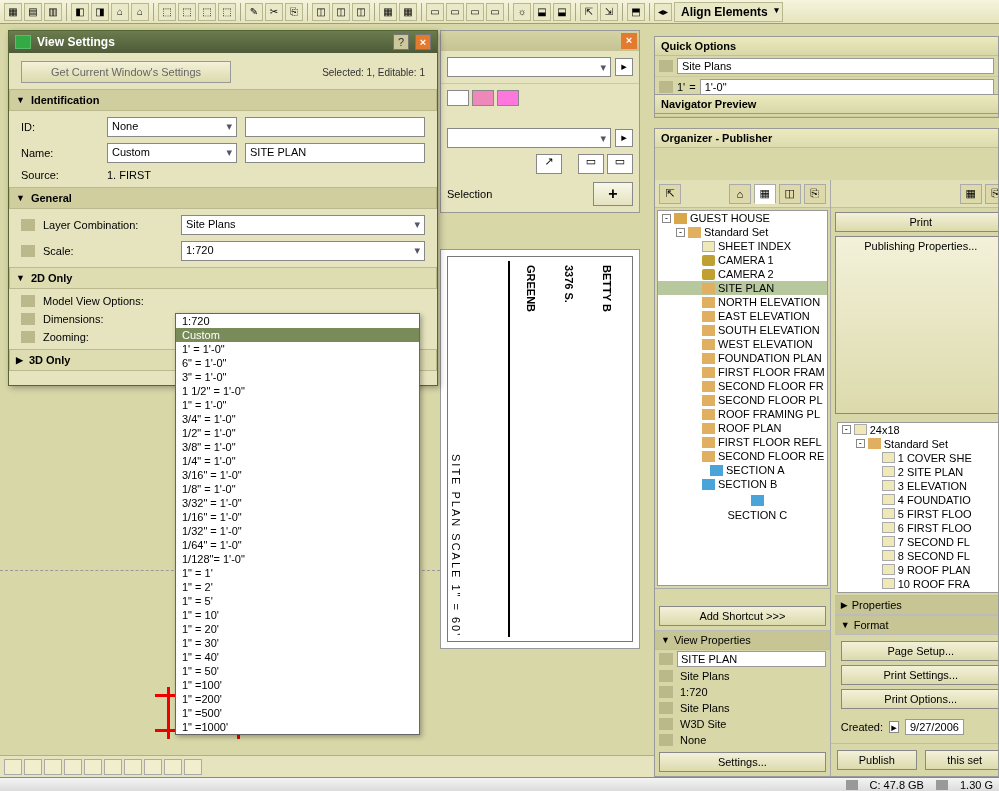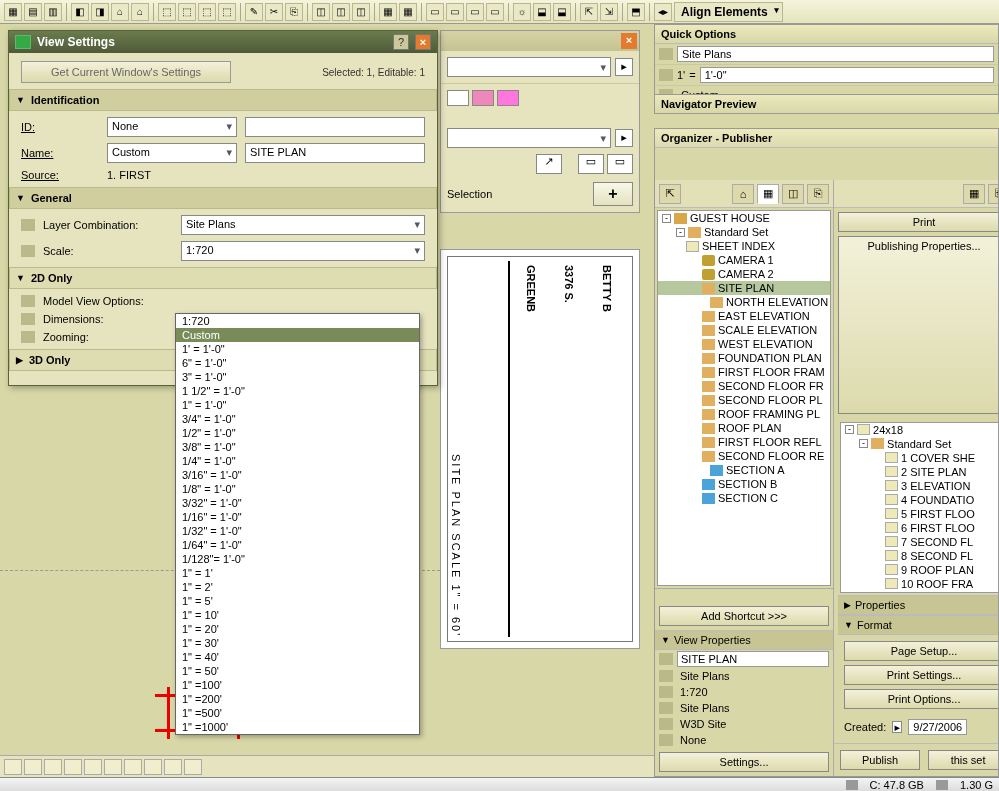--- a/index.html
+++ b/index.html
@@ -6,21 +6,21 @@
 body { background: #d8d7a8; width: 999px; height: 791px; position: relative; overflow: hidden; }
 
 
 .top-toolbar { height: 24px; background: linear-gradient(#f5f4dd,#e5e4bc); border-bottom: 1px solid #999; display: flex; align-items: center; padding: 0 4px; gap: 2px; }
 .top-toolbar .tbtn { width: 18px; height: 18px; background: #eae9c7; border: 1px solid #b8b790; display: inline-flex; align-items: center; justify-content: center; font-size: 10px; }
 .top-toolbar .sep { width: 1px; height: 18px; background: #aaa987; margin: 0 2px; }
 .top-toolbar .align-dd { background: #eae9c7; border: 1px solid #b8b790; padding: 2px 14px 2px 6px; font-weight: bold; font-size: 12px; position: relative; }
 .top-toolbar .align-dd::after { content: '▾'; position: absolute; right: 3px; font-size: 9px; }
 
 
-.quick-options { position: absolute; left: 654px; top: 24px; right: 0; background: #d8d7a8; border: 1px solid #999; }
+.quick-options { position: absolute; left: 654px; top: 36px; right: 0; background: #d8d7a8; border: 1px solid #999; }
 .quick-options .qtitle { font-weight: bold; padding: 3px 6px; background: linear-gradient(#eceabd,#d8d7a8); border-bottom: 1px solid #bbb; }
 .quick-options .qrow { display: flex; align-items: center; padding: 2px 4px; gap: 4px; border-bottom: 1px solid #ccc9a0; }
 .quick-options .qrow .qicon { width: 14px; height: 12px; background: #bbb88c; }
 .quick-options .qrow .qfield { flex: 1; background: #fff; border: 1px solid #999; padding: 1px 4px; height: 16px; }
 .quick-options .qrow .qstatic { flex: 1; padding: 1px 4px; }
 
 
 .nav-preview { position: absolute; left: 654px; top: 94px; right: 0; background: linear-gradient(#eceabd,#d8d7a8); border: 1px solid #999; padding: 3px 6px; font-weight: bold; }
 
 
@@ -60,21 +60,21 @@
 
 
 .view-settings { position: absolute; left: 8px; top: 30px; width: 430px; background: #e6e4bf; border: 1px solid #556633; box-shadow: 2px 2px 6px rgba(0,0,0,.3); }
 .vs-title { background: linear-gradient(#6b7c4e,#4e5a38); color: #fff; padding: 3px 6px; display: flex; align-items: center; gap: 6px; }
 .vs-title .ticon { width: 16px; height: 14px; background: #3a4; border: 1px solid #fff3; }
 .vs-title .ttxt { flex: 1; font-weight: bold; font-size: 12px; }
 .vs-title .tbtn { width: 16px; height: 16px; background: #ccc89c; border: 1px solid #777; color: #333; text-align: center; line-height: 14px; cursor: pointer; }
 .vs-title .tbtn.close { background: #e37a2e; color: #fff; font-weight: bold; }
 .vs-body { padding: 8px 12px; }
 .vs-row { display: flex; align-items: center; margin-bottom: 6px; gap: 8px; }
-.vs-row .lbl { width: 78px; text-decoration: underline; }
+.vs-row .lbl { width: 78px; }
 .vs-row .fld { flex: 1; background: #fff; border: 1px solid #888; padding: 2px 4px; height: 20px; }
 .vs-row .dd { width: 130px; background: #fff; border: 1px solid #888; padding: 2px 4px; height: 20px; position: relative; }
 .vs-row .dd::after { content: '▾'; position: absolute; right: 4px; color: #556; }
 .vs-getbtn { background: linear-gradient(#f3f1d9,#dcdaac); border: 1px solid #999; padding: 4px 8px; text-align: center; cursor: pointer; color: #666; width: 210px; }
 .vs-status { font-size: 10px; color: #333; }
 .vs-sect { background: #d0ce9f; border: 1px solid #bbb98e; padding: 4px 6px; margin: 6px -12px; display: flex; align-items: center; gap: 6px; font-weight: bold; }
 .vs-sect .arr { font-size: 9px; }
 .vs-widebtn { background: linear-gradient(#f3f1d9,#dcdaac); border: 1px solid #999; padding: 4px 8px; text-align: center; margin: 4px 0; }
 
 
@@ -201,54 +201,54 @@
           <div class="node" style="padding-left: 4px;">
             <span class="exp">-</span>
             <span class="ticon house"></span>
             <span>GUEST HOUSE</span>
           </div>
           <div class="node" style="padding-left: 18px;">
             <span class="exp">-</span>
             <span class="ticon folder"></span>
             <span>Standard Set</span>
           </div>
-          <div class="node" style="padding-left: 16px; align-items: center;">
+          <div class="node" style="padding-left: 32px; align-items: center;">
             <span style="width:9px;display:inline-block"></span>
             <span class="ticon page"></span>
             <span>SHEET INDEX</span>
           </div>
           <div class="node" style="padding-left: 32px;">
             <span style="width:9px;display:inline-block"></span>
             <span class="ticon cam"></span>
             <span>CAMERA 1</span>
           </div>
           <div class="node" style="padding-left: 32px;">
             <span style="width:9px;display:inline-block"></span>
             <span class="ticon cam"></span>
             <span>CAMERA 2</span>
           </div>
           <div class="node sel" style="padding-left: 32px;">
             <span style="width:9px;display:inline-block"></span>
             <span class="ticon folder"></span>
             <span>SITE PLAN</span>
           </div>
-          <div class="node" style="padding-left: 32px; margin-left: 8px;">
+          <div class="node" style="padding-left: 32px;">
             <span style="width:9px;display:inline-block"></span>
             <span class="ticon folder"></span>
             <span>NORTH ELEVATION</span>
           </div>
           <div class="node" style="padding-left: 32px;">
             <span style="width:9px;display:inline-block"></span>
             <span class="ticon folder"></span>
             <span>EAST ELEVATION</span>
           </div>
           <div class="node" style="padding-left: 32px;">
             <span style="width:9px;display:inline-block"></span>
             <span class="ticon folder"></span>
-            <span>SCALE ELEVATION</span>
+            <span>SOUTH ELEVATION</span>
           </div>
           <div class="node" style="padding-left: 32px;">
             <span style="width:9px;display:inline-block"></span>
             <span class="ticon folder"></span>
             <span>WEST ELEVATION</span>
           </div>
           <div class="node" style="padding-left: 32px;">
             <span style="width:9px;display:inline-block"></span>
             <span class="ticon folder"></span>
             <span>FOUNDATION PLAN</span>
@@ -291,21 +291,21 @@
           <div class="node" style="padding-left: 40px;">
             <span style="width:9px;display:inline-block"></span>
             <span class="ticon elev"></span>
             <span>SECTION A</span>
           </div>
           <div class="node" style="padding-left: 32px;">
             <span style="width:9px;display:inline-block"></span>
             <span class="ticon elev"></span>
             <span>SECTION B</span>
           </div>
-          <div class="node" style="padding-left: 32px;">
+          <div class="node" style="padding-left: 32px; flex-direction: column;">
             <span style="width:9px;display:inline-block"></span>
             <span class="ticon elev"></span>
             <span>SECTION C</span>
           </div>
         </div>
       <div class="hscroll"></div>
       <div class="btnrow">
           <span class="btn">Add Shortcut &gt;&gt;&gt;</span>
         </div>
       <div class="sectionhdr">

